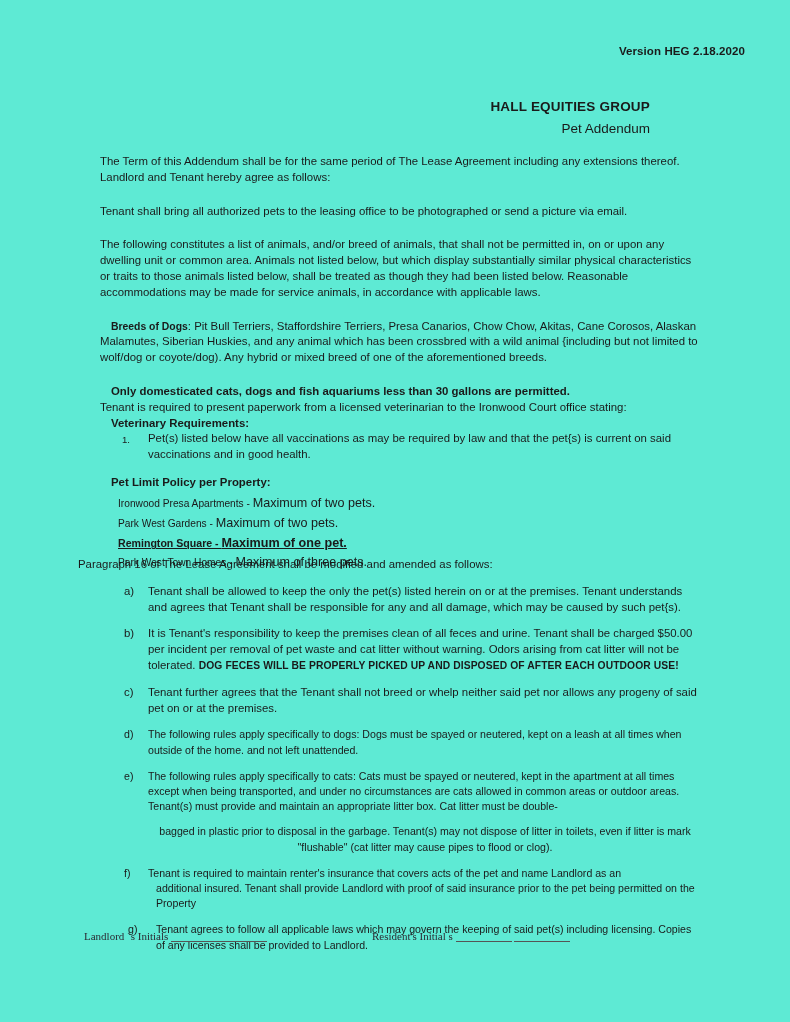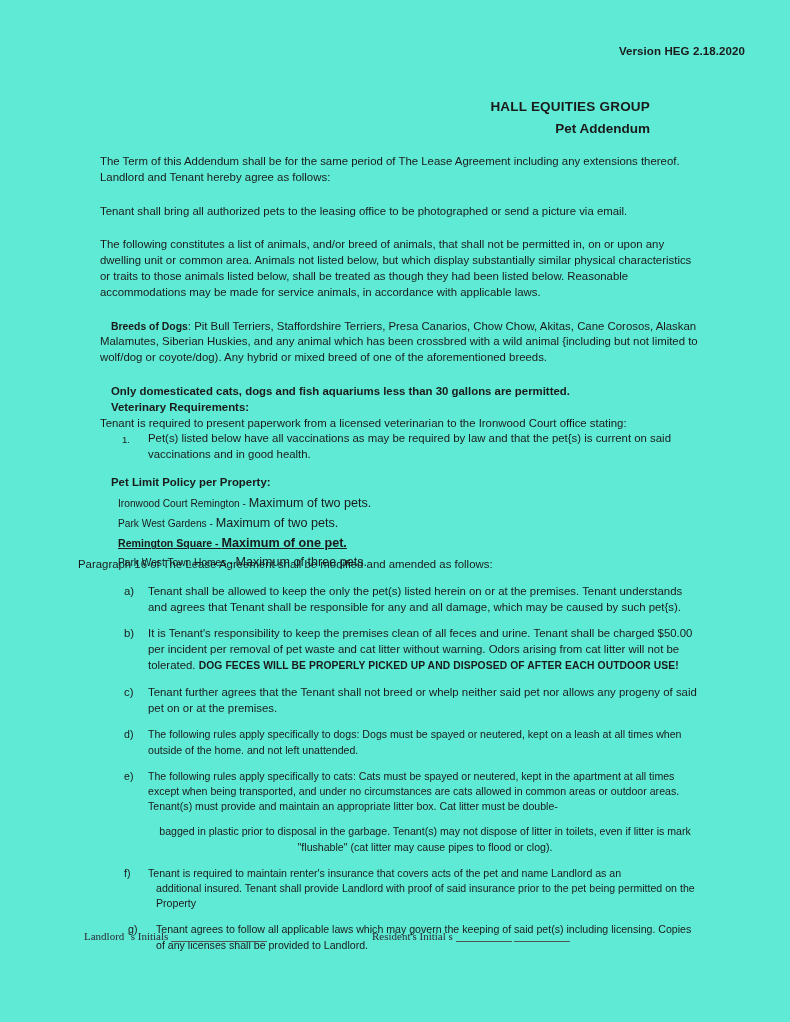--- a/index.html
+++ b/index.html
@@ -44,21 +44,21 @@
     text-align: right;
   }
   .title-main {
     font-size: 13.5px;
     font-weight: bold;
     letter-spacing: 0.2px;
     line-height: 20px;
   }
   .title-sub {
     font-size: 13.5px;
-    font-weight: bold;
+    font-weight: normal;
     line-height: 20px;
     margin-top: 2px;
   }
 
   
   .body-col {
     position: absolute;
     left: 100px;
     top: 154px;
     width: 602px;
@@ -234,36 +234,36 @@
     <p class="para">The following constitutes a list of animals, and/or breed of animals, that shall not be permitted in, on or upon any dwelling unit or common area. Animals not listed below, but which display substantially similar physical characteristics or traits to those animals listed below, shall be treated as though they had been listed below. Reasonable accommodations may be made for service animals, in accordance with applicable laws.</p>
 
     <div class="gap-md"></div>
 
     <p class="para"><span class="small-bold">Breeds of Dogs</span><span>: Pit Bull Terriers, Staffordshire Terriers, Presa Canarios, Chow Chow, Akitas, Cane Corosos, Alaskan Malamutes, Siberian Huskies, and any animal which has been crossbred with a wild animal {including but not limited to wolf/dog or coyote/dog). Any hybrid or mixed breed of one of the aforementioned breeds.</span></p>
 
     <div class="gap-md"></div>
 
     <p class="para small-bold">Only domesticated cats, dogs and fish aquariums less than 30 gallons are permitted.</p>
 
+    <p class="para">Tenant is required to present paperwork from a licensed veterinarian to the Ironwood Court office stating:</p>
+
     <p class="para small-bold">Veterinary Requirements:</p>
-
-    <p class="para">Tenant is required to present paperwork from a licensed veterinarian to the Ironwood Court office stating:</p>
 
     <ul class="numlist">
       <li>
         <span class="marker">1.</span><span>Pet(s) listed below have all vaccinations as may be required by law and that the pet{s) is current on said vaccinations and in good health.</span>
       </li>
     </ul>
 
     <div class="gap-sm"></div>
 
     <p class="para small-bold">Pet Limit Policy per Property:</p>
 
     <div class="limit-rows">
-      <div class="limit-row"><span class="prop-name">Ironwood Court Remington - </span><span class="prop-max">Maximum of two pets.</span></div>
+      <div class="limit-row"><span class="prop-name">Ironwood Presa Apartments - </span><span class="prop-max">Maximum of two pets.</span></div>
 
       <div class="limit-row"><span class="prop-name">Park West Gardens - </span><span class="prop-max">Maximum of two pets.</span></div>
 
       <div class="limit-row final"><span class="prop-name">Remington Square - </span><span class="prop-max">Maximum of one pet.</span></div>
 
       <div class="limit-row"><span class="prop-name">Park West Town Homes - </span><span class="prop-max">Maximum of three pets.</span></div>
     </div>
 
   </div>
 

